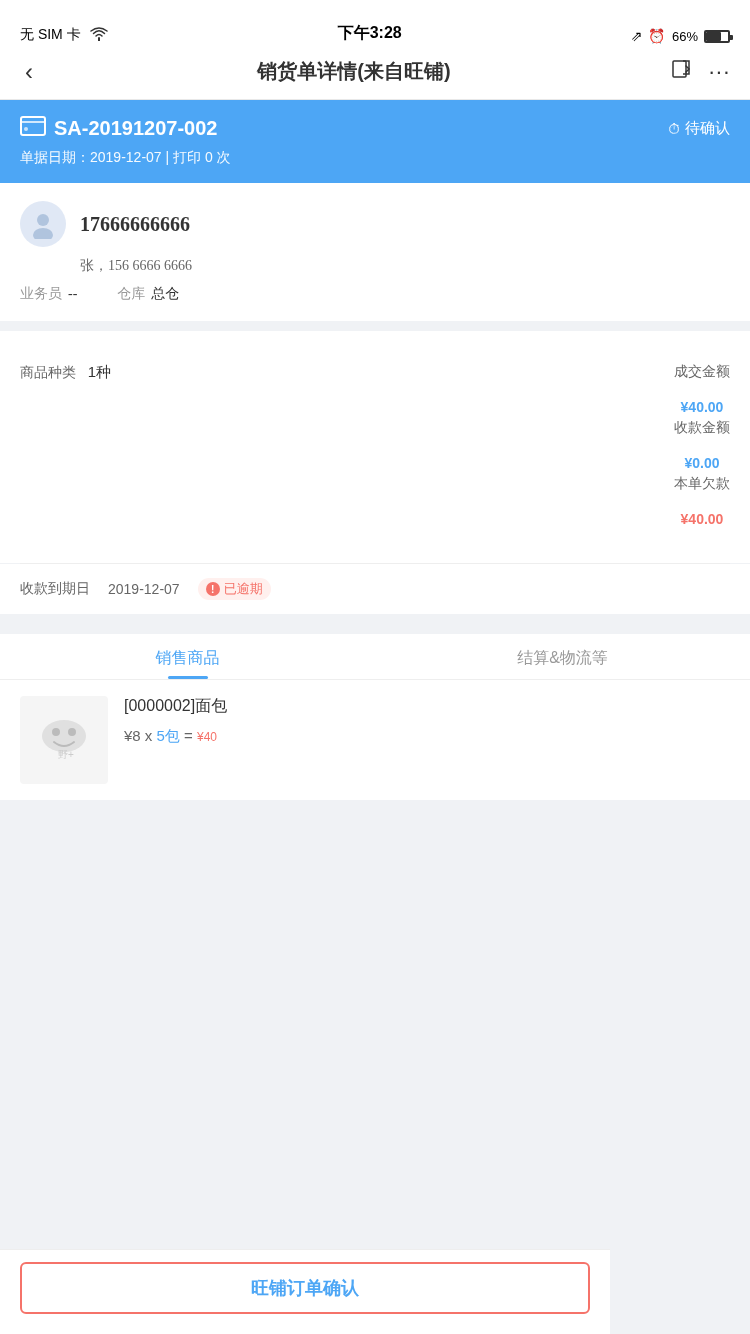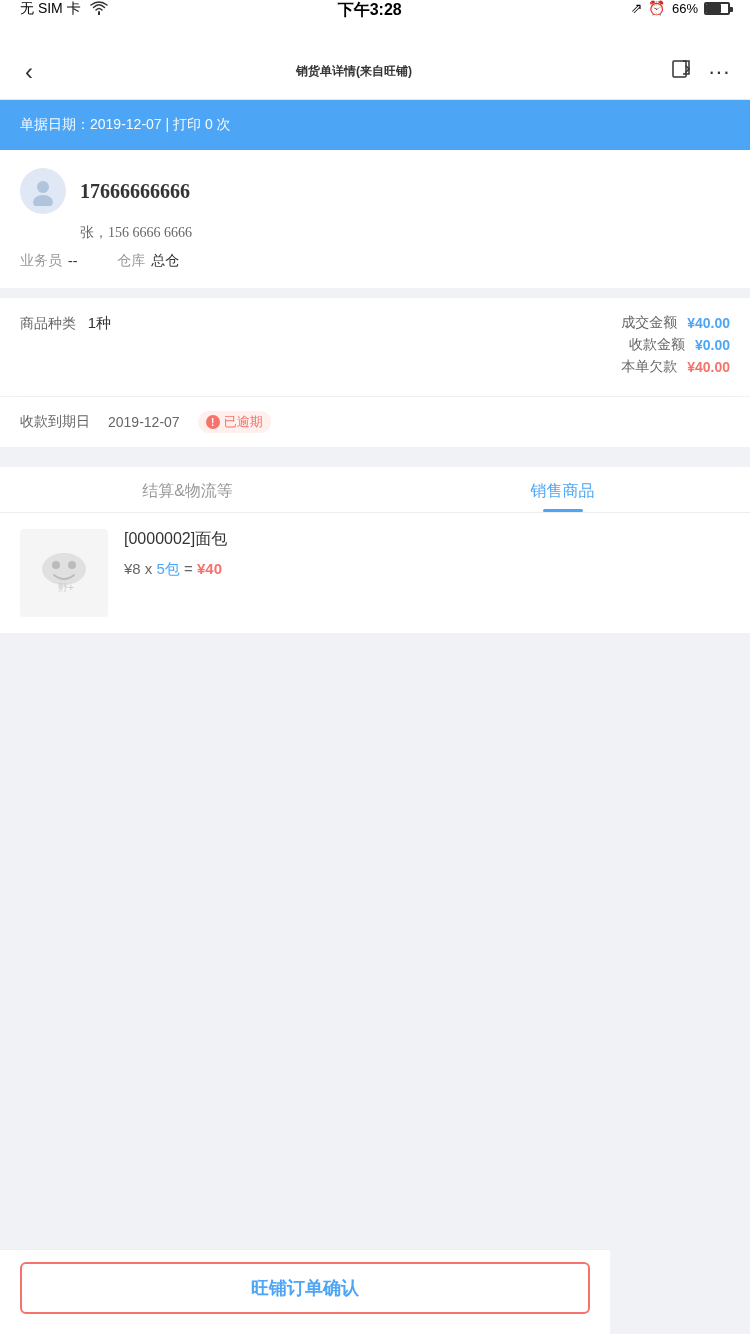--- a/index.html
+++ b/index.html
@@ -11,21 +11,21 @@
       min-height: 1334px;
       position: relative;
       overflow-x: hidden;
     }
 
     
     .status-bar {
       background: #fff;
       height: 44px;
       display: flex;
-      align-items: flex-start;
+      align-items: flex-end;
       justify-content: space-between;
       padding: 0 20px;
       font-size: 15px;
       font-weight: 500;
     }
     .status-left { display: flex; align-items: center; gap: 8px; font-size: 14px; }
     .status-center { font-size: 16px; font-weight: 700; }
     .status-right { display: flex; align-items: center; gap: 6px; font-size: 13px; }
     .battery-icon {
       width: 26px; height: 13px; border: 2px solid #333; border-radius: 2px;
@@ -49,21 +49,21 @@
       padding: 0 20px;
       border-bottom: 1px solid #e8e8e8;
     }
     .nav-back {
       font-size: 24px;
       color: #333;
       cursor: pointer;
       padding: 5px;
     }
     .nav-title {
-      font-size: 12px;
+      font-size: 20px;
       font-weight: 600;
       color: #333;
     }
     .nav-actions {
       display: flex;
       align-items: center;
       gap: 16px;
     }
     .nav-share-icon, .nav-more-icon {
       font-size: 22px;
@@ -154,46 +154,47 @@
     }
     .thin-divider {
       height: 1px;
       background: #eee;
       margin: 0 20px;
     }
 
     
     .summary-section {
       background: #fff;
-      padding: 16px 20px;
+      padding: 32px 20px;
     }
     .summary-row {
       display: flex;
       justify-content: space-between;
       align-items: flex-start;
     }
     .summary-left {
       font-size: 14px;
       color: #666;
     }
     .summary-left-value {
       font-size: 15px;
       color: #333;
       display: inline;
     }
     .summary-right {
       text-align: right;
     }
     .summary-right-item {
       display: flex;
-      justify-content: flex-end;
-      align-items: center;
-      gap: 10px;
+      justify-content: flex-start;
+      align-items: center;
+      gap: 18px;
       margin-bottom: 4px;
       font-size: 14px;
+      flex-direction: column;
     }
     .summary-right-label { color: #666; }
     .amount-blue { color: #4da6f5; font-weight: 600; }
     .amount-red { color: #f5736a; font-weight: 600; }
 
     
     .due-section {
       background: #fff;
       padding: 14px 20px;
       display: flex;
@@ -282,21 +283,21 @@
     .product-name {
       font-size: 16px;
       color: #333;
       margin-bottom: 10px;
     }
     .product-price {
       font-size: 15px;
       color: #666;
     }
     .price-qty { color: #4da6f5; text-align: center; }
-    .price-total { color: #f5736a; font-weight: 700; font-size: 15px; }
+    .price-total { color: #f5736a; font-weight: 400; font-size: 12px; }
 
     
     .empty-area {
       background: #f0f2f5;
       flex: 1;
       min-height: 200px;
     }
 
     
     .bottom-bar {
@@ -358,20 +359,36 @@
         <rect x="3" y="3" width="13" height="16" rx="1" stroke="#333" stroke-width="1.5"></rect>
         <path d="M13 3 L19 3 L19 16 L13 16" stroke="#333" stroke-width="1.5" fill="none"></path>
         <path d="M16 8 L19 11 L16 14" stroke="#333" stroke-width="1.5" fill="none" stroke-linecap="round"></path>
       </svg>
     </span>
     <span class="nav-more-icon">···</span>
   </div>
 </div>
 
 <div class="order-header">
+  <div class="order-header-top">
+    <div class="order-id">
+      <span style="font-size:20px;">
+        <svg width="26" height="20" viewBox="0 0 26 20" fill="none">
+          <rect x="1" y="1" width="24" height="18" rx="2" stroke="white" stroke-width="2"></rect>
+          <path d="M1 6 L25 6" stroke="white" stroke-width="1.5"></path>
+          <circle cx="6" cy="13" r="2" fill="white" opacity="0.7"></circle>
+        </svg>
+      </span>
+      <span>SA-20191207-002</span>
+    </div>
+    <div class="order-status">
+      <span>⏱</span>
+      <span>待确认</span>
+    </div>
+  </div>
   <div class="order-date">单据日期：2019-12-07 | 打印 0 次</div>
 </div>
 
 <div class="customer-section">
   <div class="customer-top">
     <div class="customer-avatar">
       <svg width="30" height="30" viewBox="0 0 30 30" fill="none">
         <circle cx="15" cy="11" r="6" fill="#b0c4de"></circle>
         <ellipse cx="15" cy="26" rx="10" ry="7" fill="#b0c4de"></ellipse>
       </svg>
@@ -424,25 +441,25 @@
   <span>2019-12-07</span>
   <span class="overdue-badge">
     <span class="overdue-dot">!</span>
     <span>已逾期</span>
   </span>
 </div>
 
 <div class="divider"></div>
 
 <div class="tabs-section">
+  <div class="tab-item active">
+    <span>销售商品</span>
+  </div>
   <div class="tab-item">
     <span>结算&amp;物流等</span>
-  </div>
-  <div class="tab-item active">
-    <span>销售商品</span>
   </div>
 </div>
 
 <div class="product-section">
   <div class="product-img">
     <div class="product-img-logo">
       <svg width="60" height="45" viewBox="0 0 60 45" fill="none">
         <ellipse cx="30" cy="22" rx="22" ry="16" fill="#e0e0e0"></ellipse>
         <circle cx="22" cy="18" r="4" fill="#bbb"></circle>
         <circle cx="38" cy="18" r="4" fill="#bbb"></circle>

